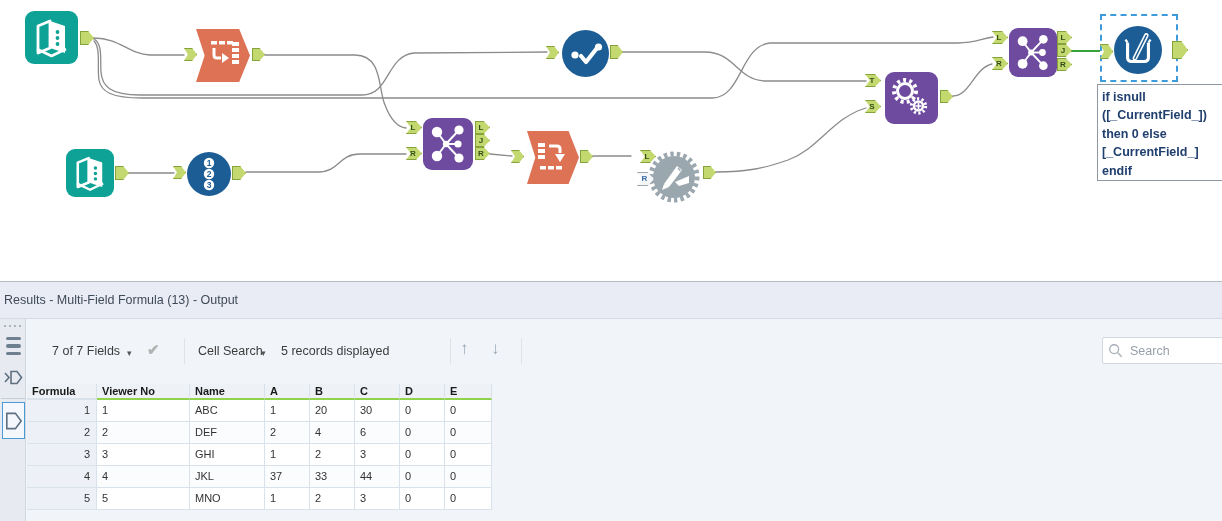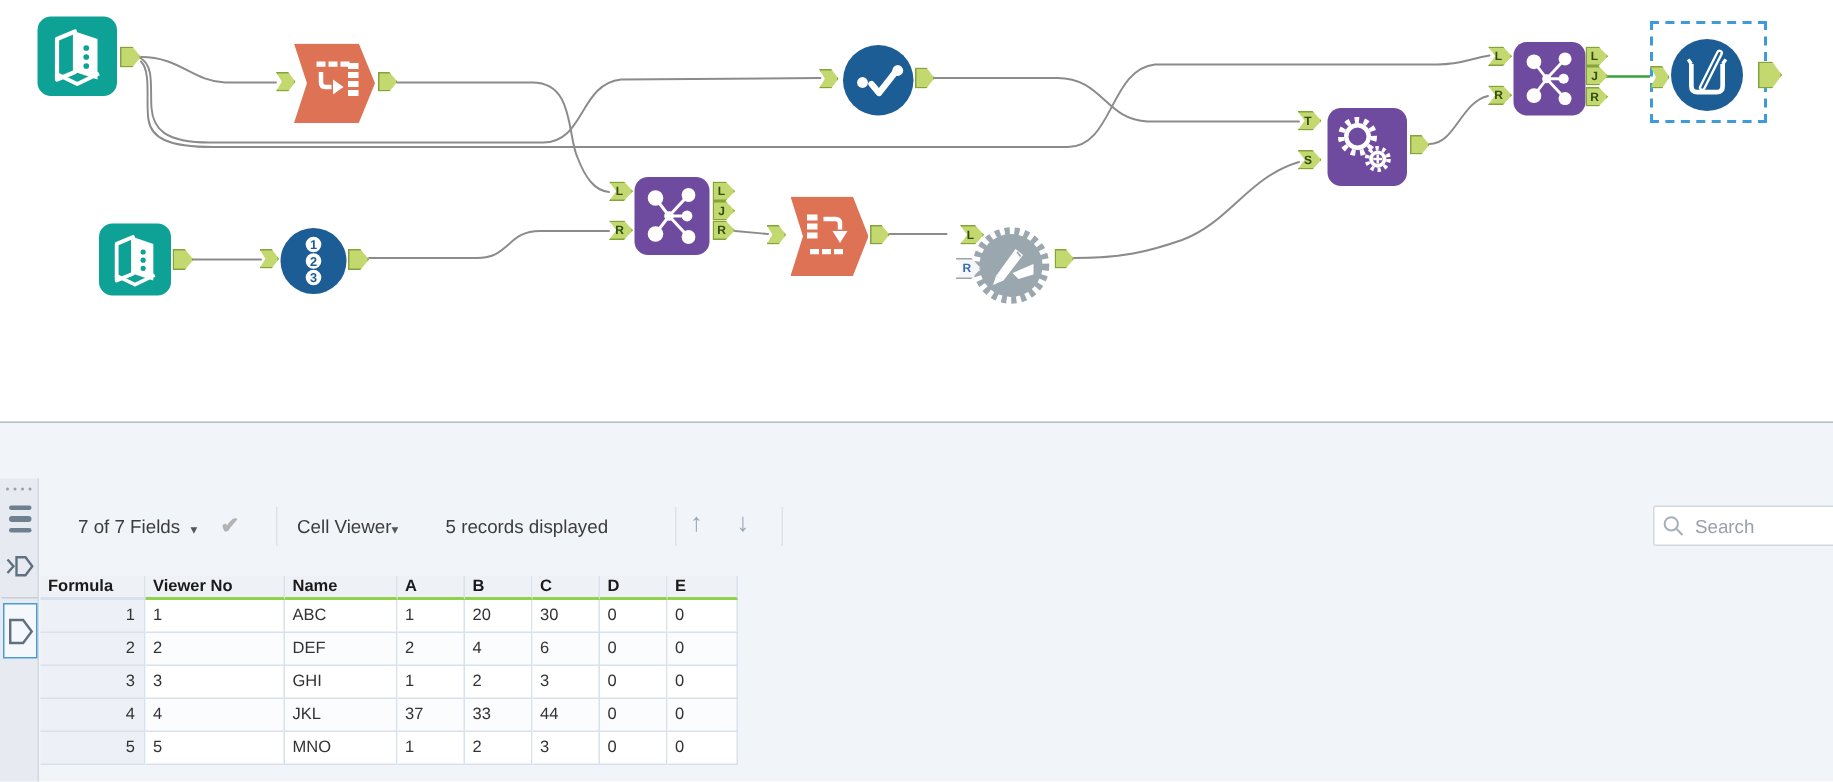--- a/index.html
+++ b/index.html
@@ -255,23 +255,29 @@
     <svg width="48" height="48" viewBox="0 0 46 46">
       <path d="M13,16 l-2,-3 M33,16 l2,-3" stroke="#fff" stroke-width="2.2"></path>
       <path d="M13,16 v14 q0,4 4,4 h12 q4,0 4,-4 V16" stroke="#fff" stroke-width="3" fill="none"></path>
       <line x1="20" y1="31" x2="31" y2="9" stroke="#fff" stroke-width="4.4" stroke-linecap="round"></line>
       <line x1="20" y1="31" x2="31" y2="9" stroke="#1d5d95" stroke-width="1.4" stroke-linecap="round"></line>
     </svg>
   </div>
   <div class="anchor-in" style="left:1100px;top:44px;width:13px;height:15px;"></div>
   <div class="anchor-out" style="left:1172px;top:41px;width:16px;height:18px;"></div>
 
+  <div id="annotation-box" style="left:1097px;top:84px;width:126px;height:97px;">if isnull
+([_CurrentField_])
+then 0 else
+[_CurrentField_]
+endif</div>
 </div>
 
 <div id="results">
+  <div id="results-title">Results - Multi-Field Formula (13) - Output</div>
 
   <div id="side-strip">
     <span class="grip-dot" style="left:4px;"></span>
     <span class="grip-dot" style="left:9px;"></span>
     <span class="grip-dot" style="left:14px;"></span>
     <span class="grip-dot" style="left:19px;"></span>
     <div class="strip-btn bars" style="top:14px;height:26px;flex-direction:column;">
       <span></span>
         <span></span>
         <span></span>
@@ -287,23 +293,23 @@
       <svg width="22" height="24" viewBox="0 0 22 24">
         <polygon points="4,4 13,4 19,12 13,20 4,20" stroke="#5f7080" stroke-width="1.7" fill="none"></polygon>
       </svg>
     </div>
   </div>
 
   <span class="tb-text" style="left:52px;">7 of 7 Fields</span>
   <span class="tb-caret" style="left:127px;">▾</span>
   <span class="tb-check" style="left:147px;">✔</span>
   <span class="tb-sep" style="left:184px;"></span>
-  <span class="tb-text" style="left:198px;">Cell Viewer</span>
+  <span class="tb-text" style="left:198px;">Cell Search</span>
   <span class="tb-caret" style="left:261px;">▾</span>
-  <span class="tb-text" style="left:297px;">5 records displayed</span>
+  <span class="tb-text" style="left:281px;">5 records displayed</span>
   <span class="tb-sep" style="left:450px;"></span>
   <span class="tb-arrow" style="left:460px;">↑</span>
   <span class="tb-arrow" style="left:491px;">↓</span>
   <span class="tb-sep" style="left:521px;"></span>
 
   <div id="search-box">
     <input type="text" placeholder="Search" style="">
     <svg id="search-icon" width="15" height="15" viewBox="0 0 17 17">
       <circle cx="7" cy="7" r="5" stroke="#a7aeb8" stroke-width="1.5" fill="none"></circle>
       <line x1="11" y1="11" x2="15.5" y2="15.5" stroke="#a7aeb8" stroke-width="1.5"></line>

